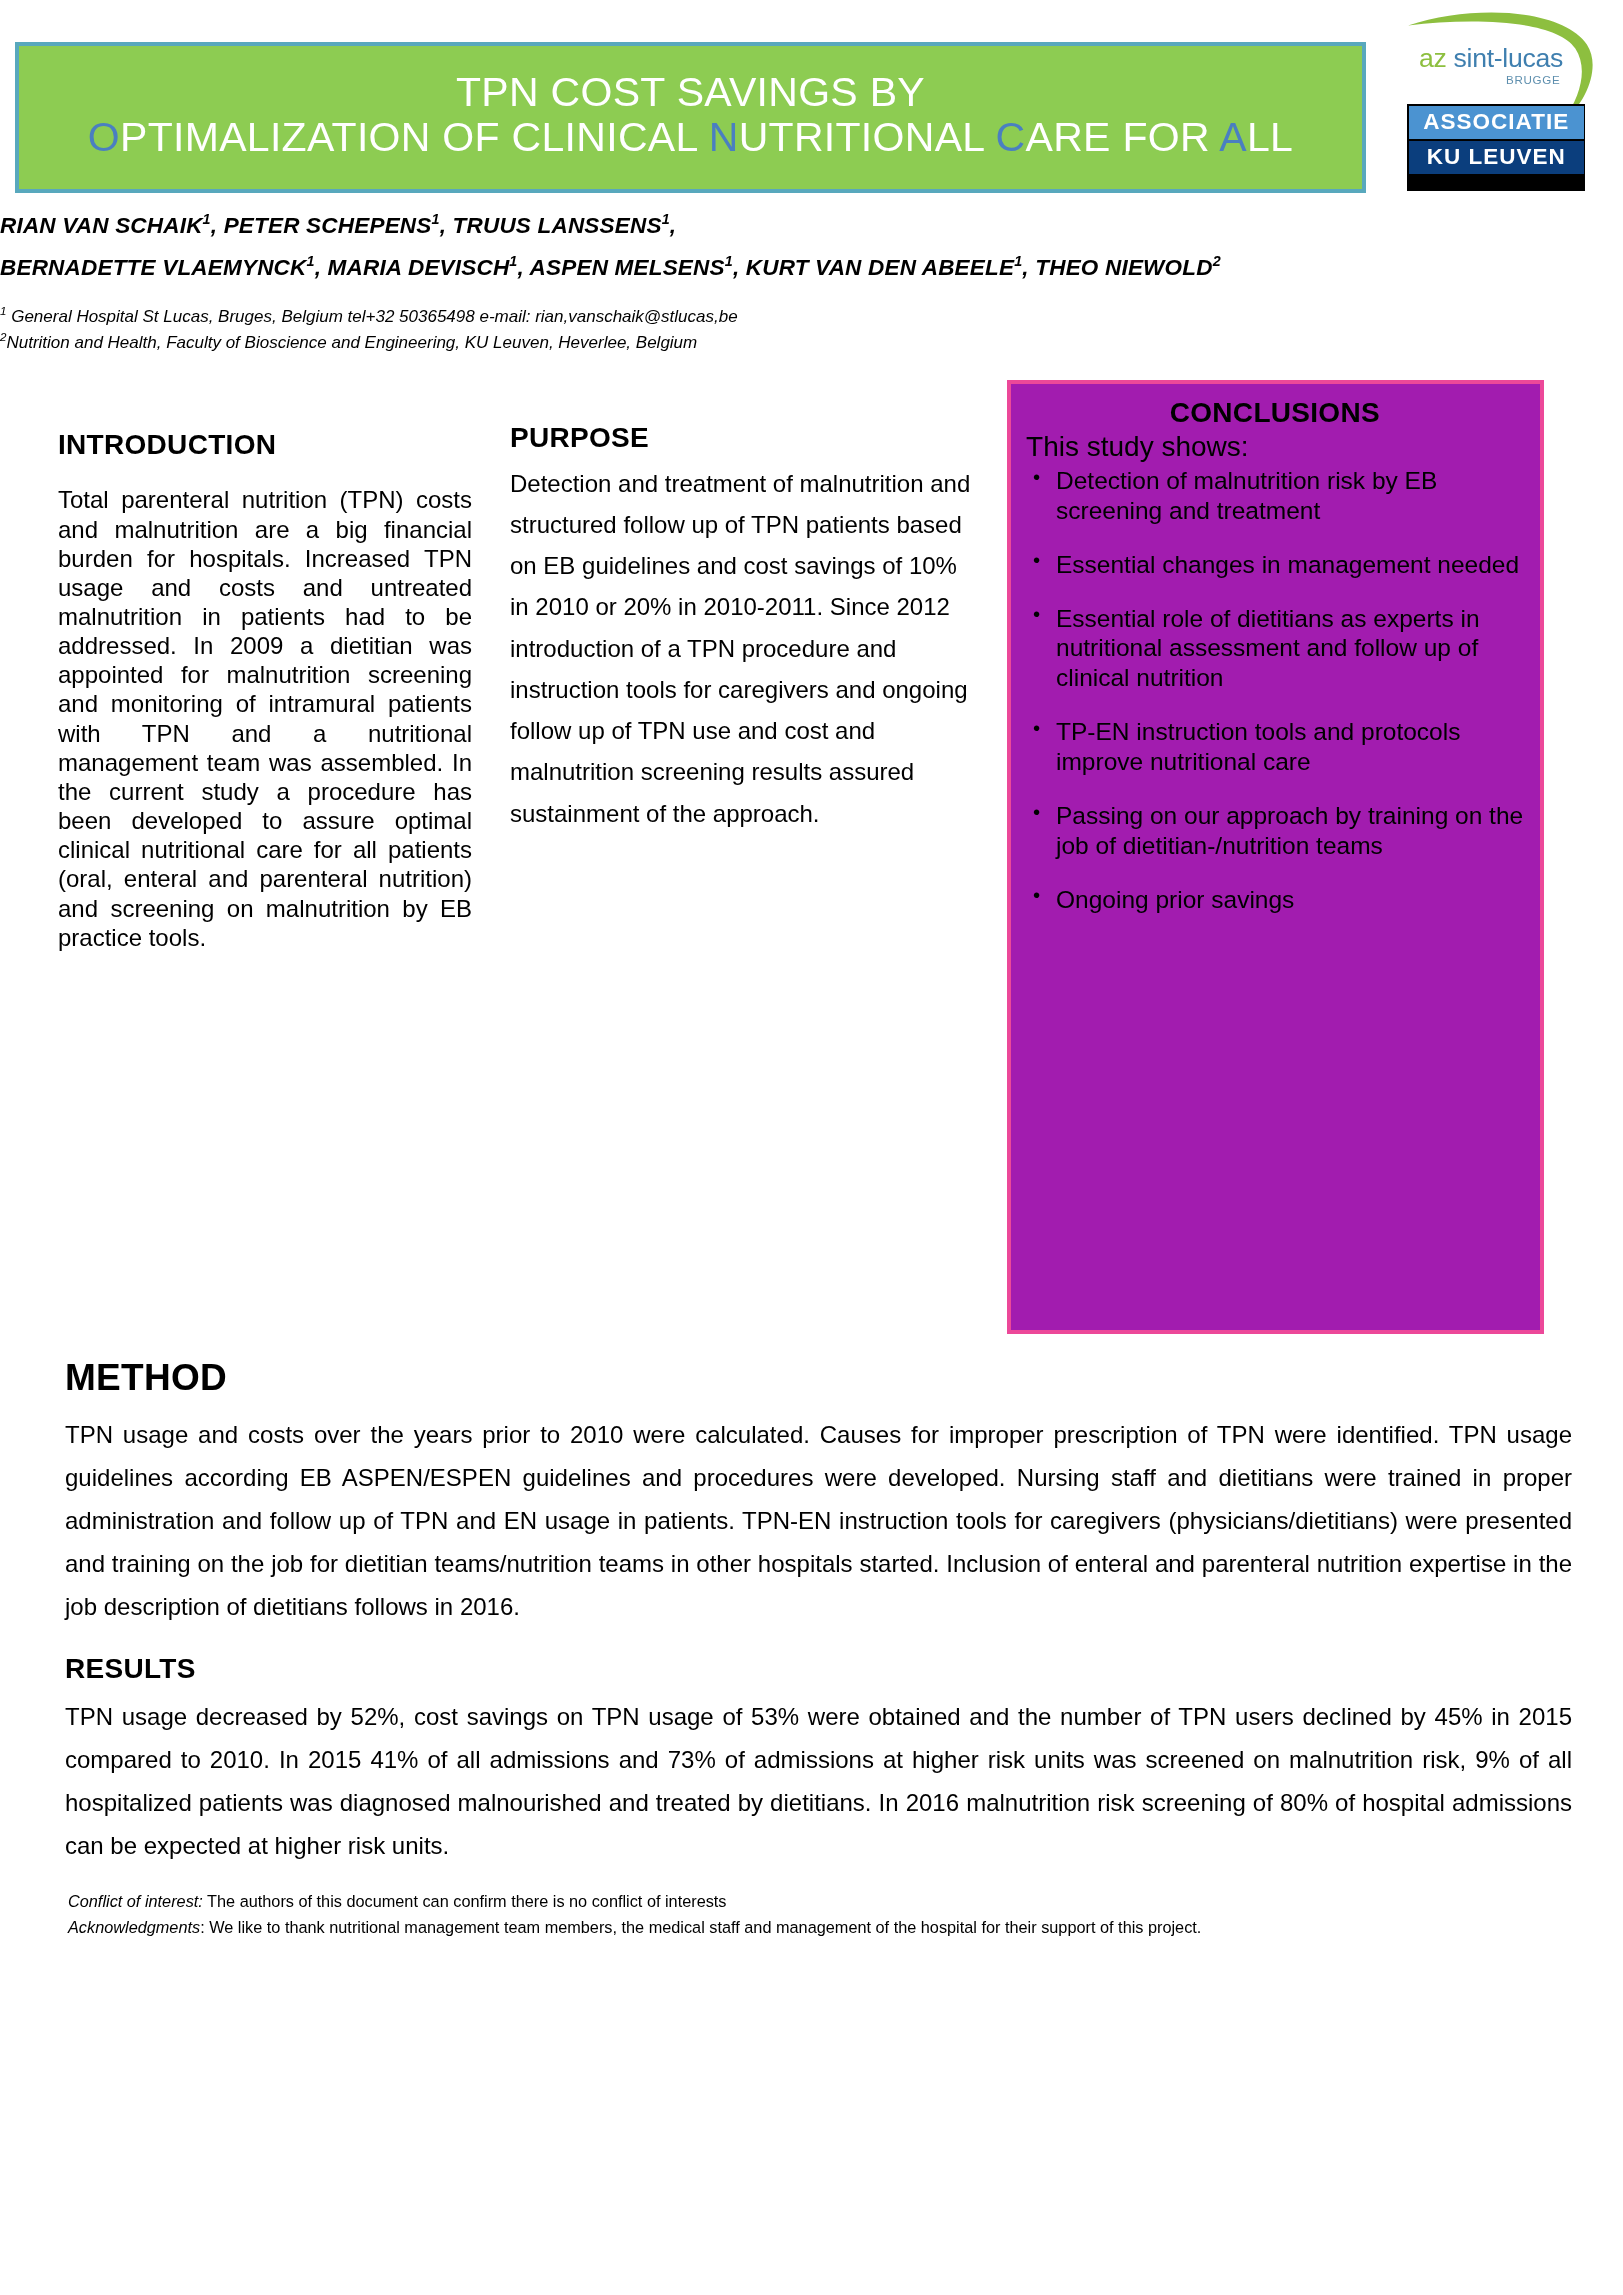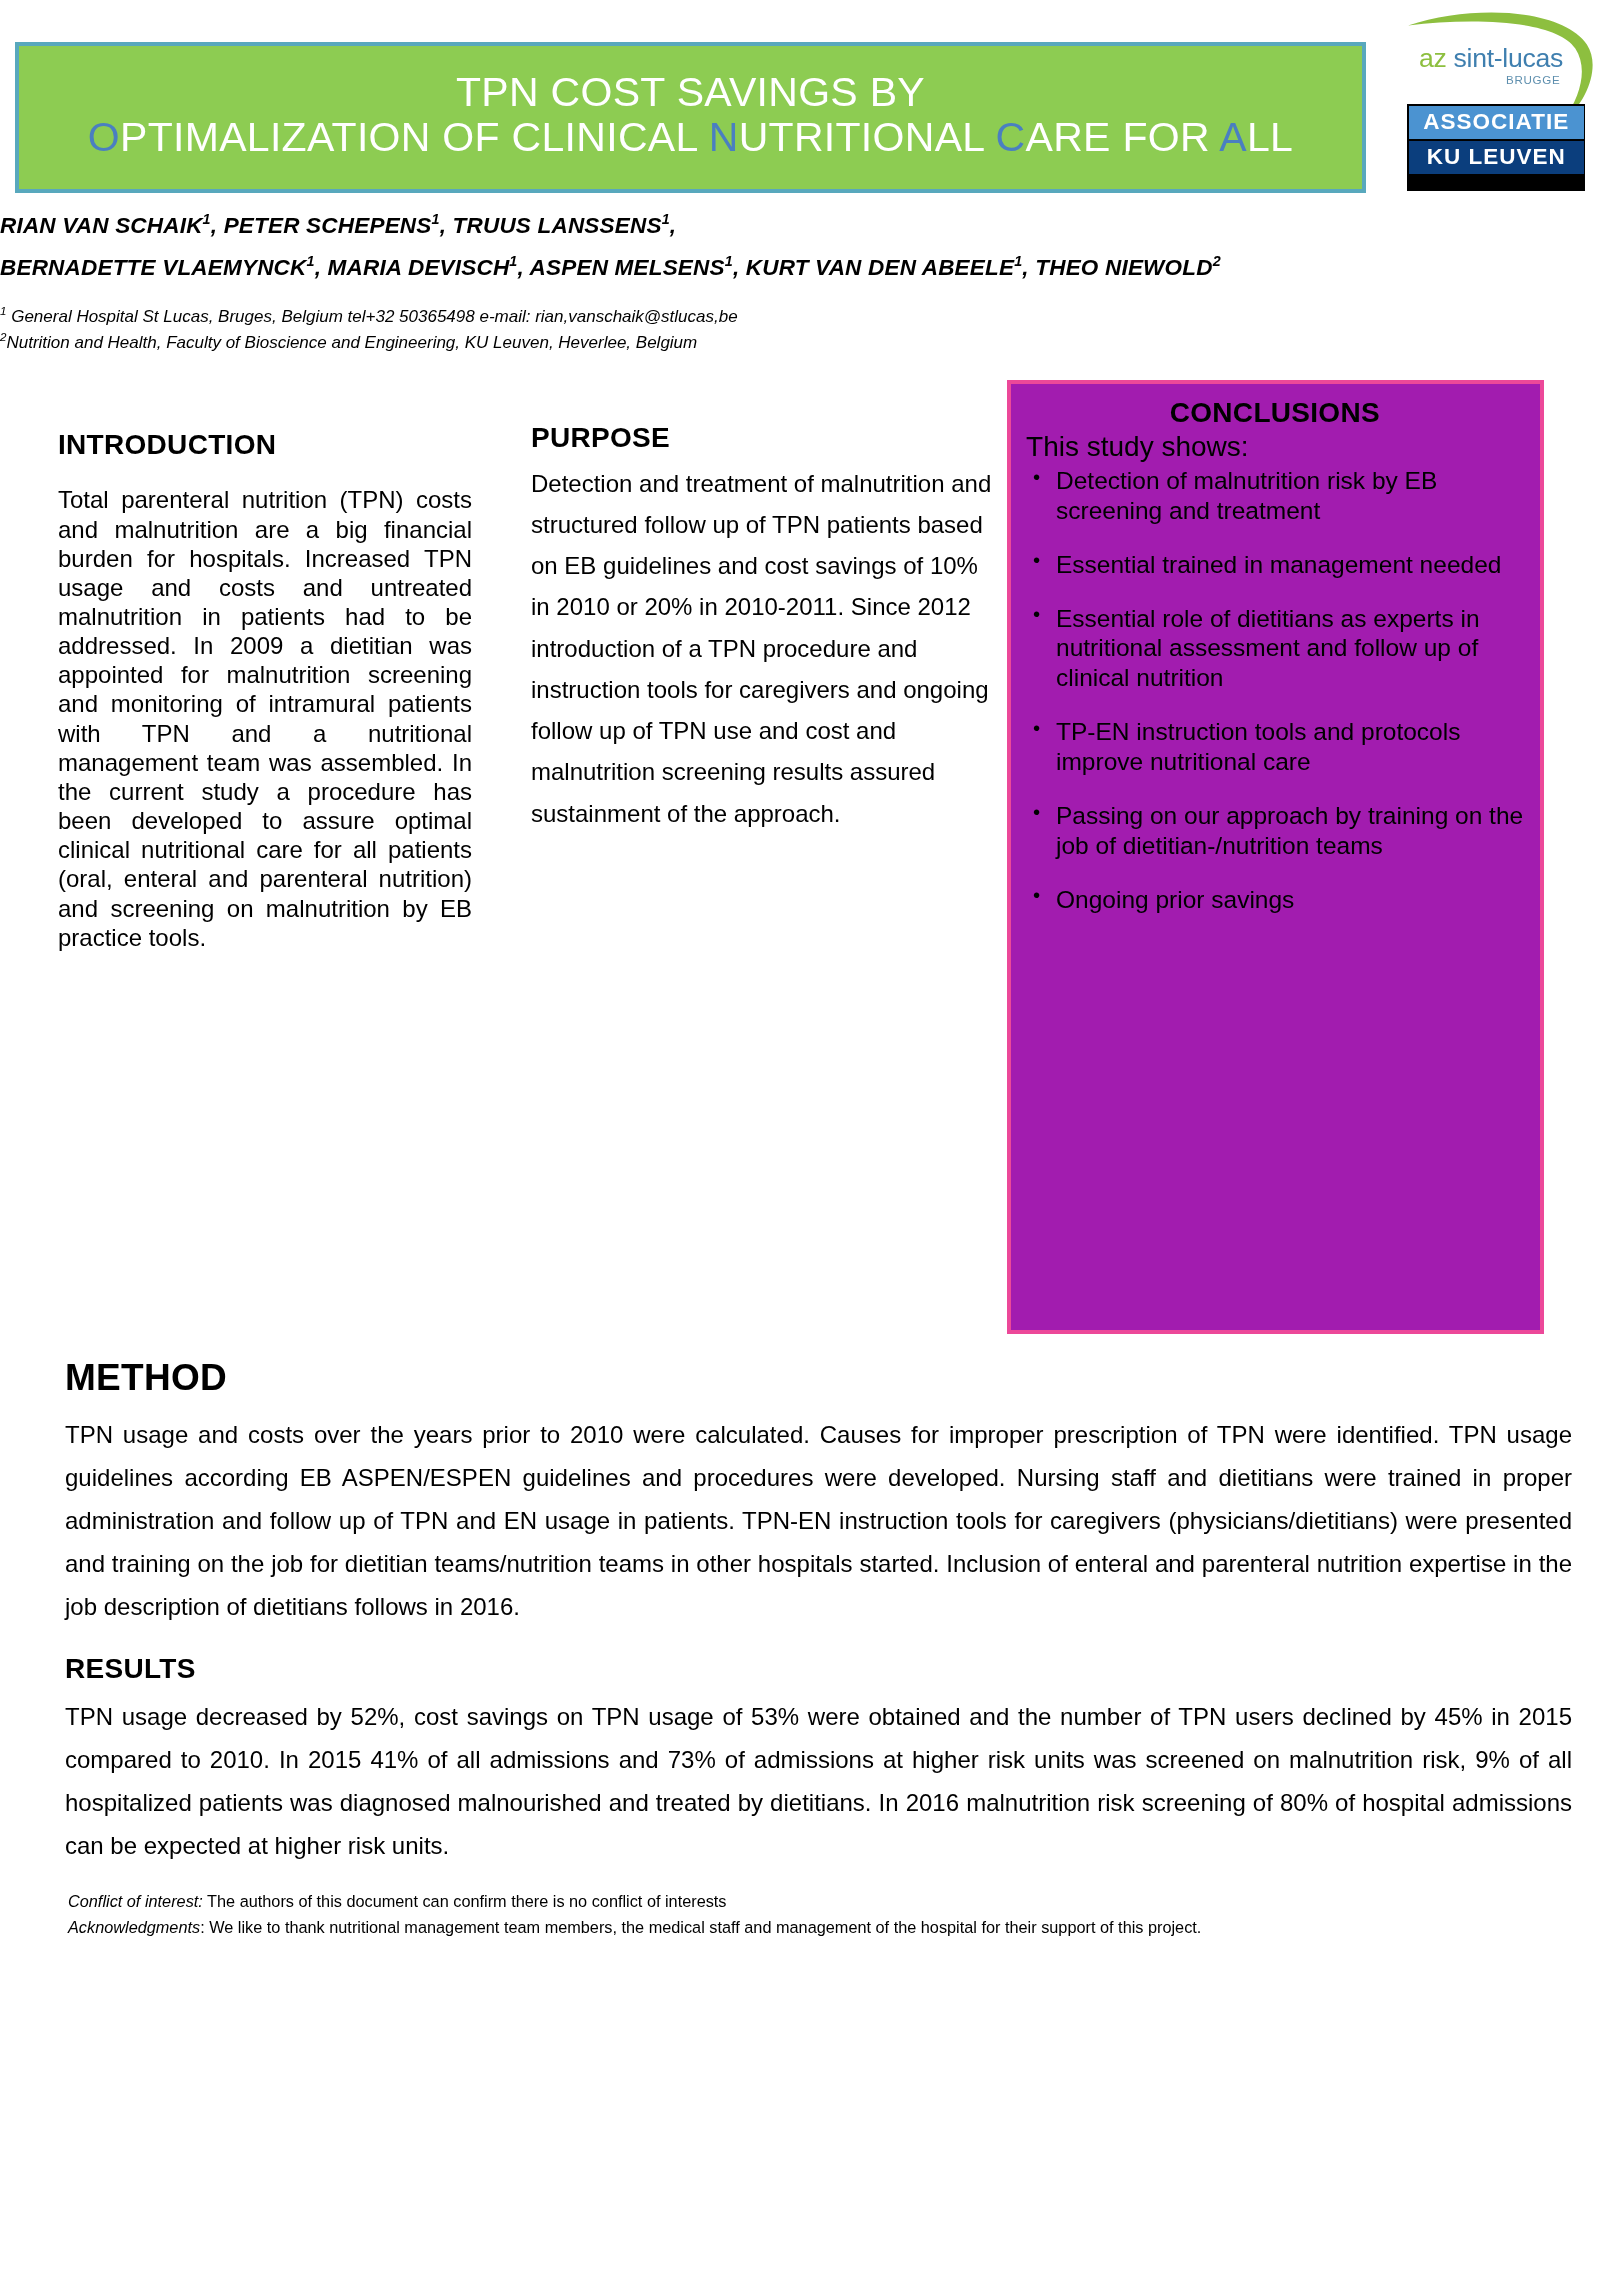--- a/index.html
+++ b/index.html
@@ -143,21 +143,21 @@
     height: 974px;
   }
   .col-intro {
     position: absolute;
     left: 58px;
     top: 49px;
     width: 414px;
   }
   .col-purpose {
     position: absolute;
-    left: 531px;
+    left: 510px;
     top: 42px;
     width: 463px;
   }
   .sec-head {
     font-size: 28px;
     font-weight: bold;
     letter-spacing: 0.3px;
     margin: 0 0 5.4px 0;
   }
   .intro-body {
@@ -298,21 +298,21 @@
   <div class="col-purpose">
     <h2 class="sec-head">PURPOSE</h2>
     <div class="purpose-body">Detection and treatment of malnutrition and structured follow up of TPN patients based on EB guidelines and cost savings of 10% in 2010 or 20% in 2010-2011. Since 2012 introduction of a TPN procedure and instruction tools for caregivers and ongoing follow up of TPN use and cost and malnutrition screening results assured sustainment of the approach.</div>
   </div>
 
   <div class="conclusions">
     <div class="concl-title">CONCLUSIONS</div>
     <div class="concl-lead">This study shows:</div>
     <ul class="concl-list" id="concl-list">
         <li>Detection of malnutrition risk by EB screening and treatment</li>
-        <li>Essential trained in management needed</li>
+        <li>Essential changes in management needed</li>
         <li>Essential role of dietitians as experts in nutritional assessment and  follow up of clinical nutrition</li>
         <li>TP-EN instruction tools and protocols improve nutritional care</li>
         <li>Passing on our approach by training on the job of dietitian-/nutrition teams</li>
         <li>Ongoing prior savings</li>
       </ul>
   </div>
 </div>
 
 <div class="method-sec">
   <h2 class="method-head">METHOD</h2>

